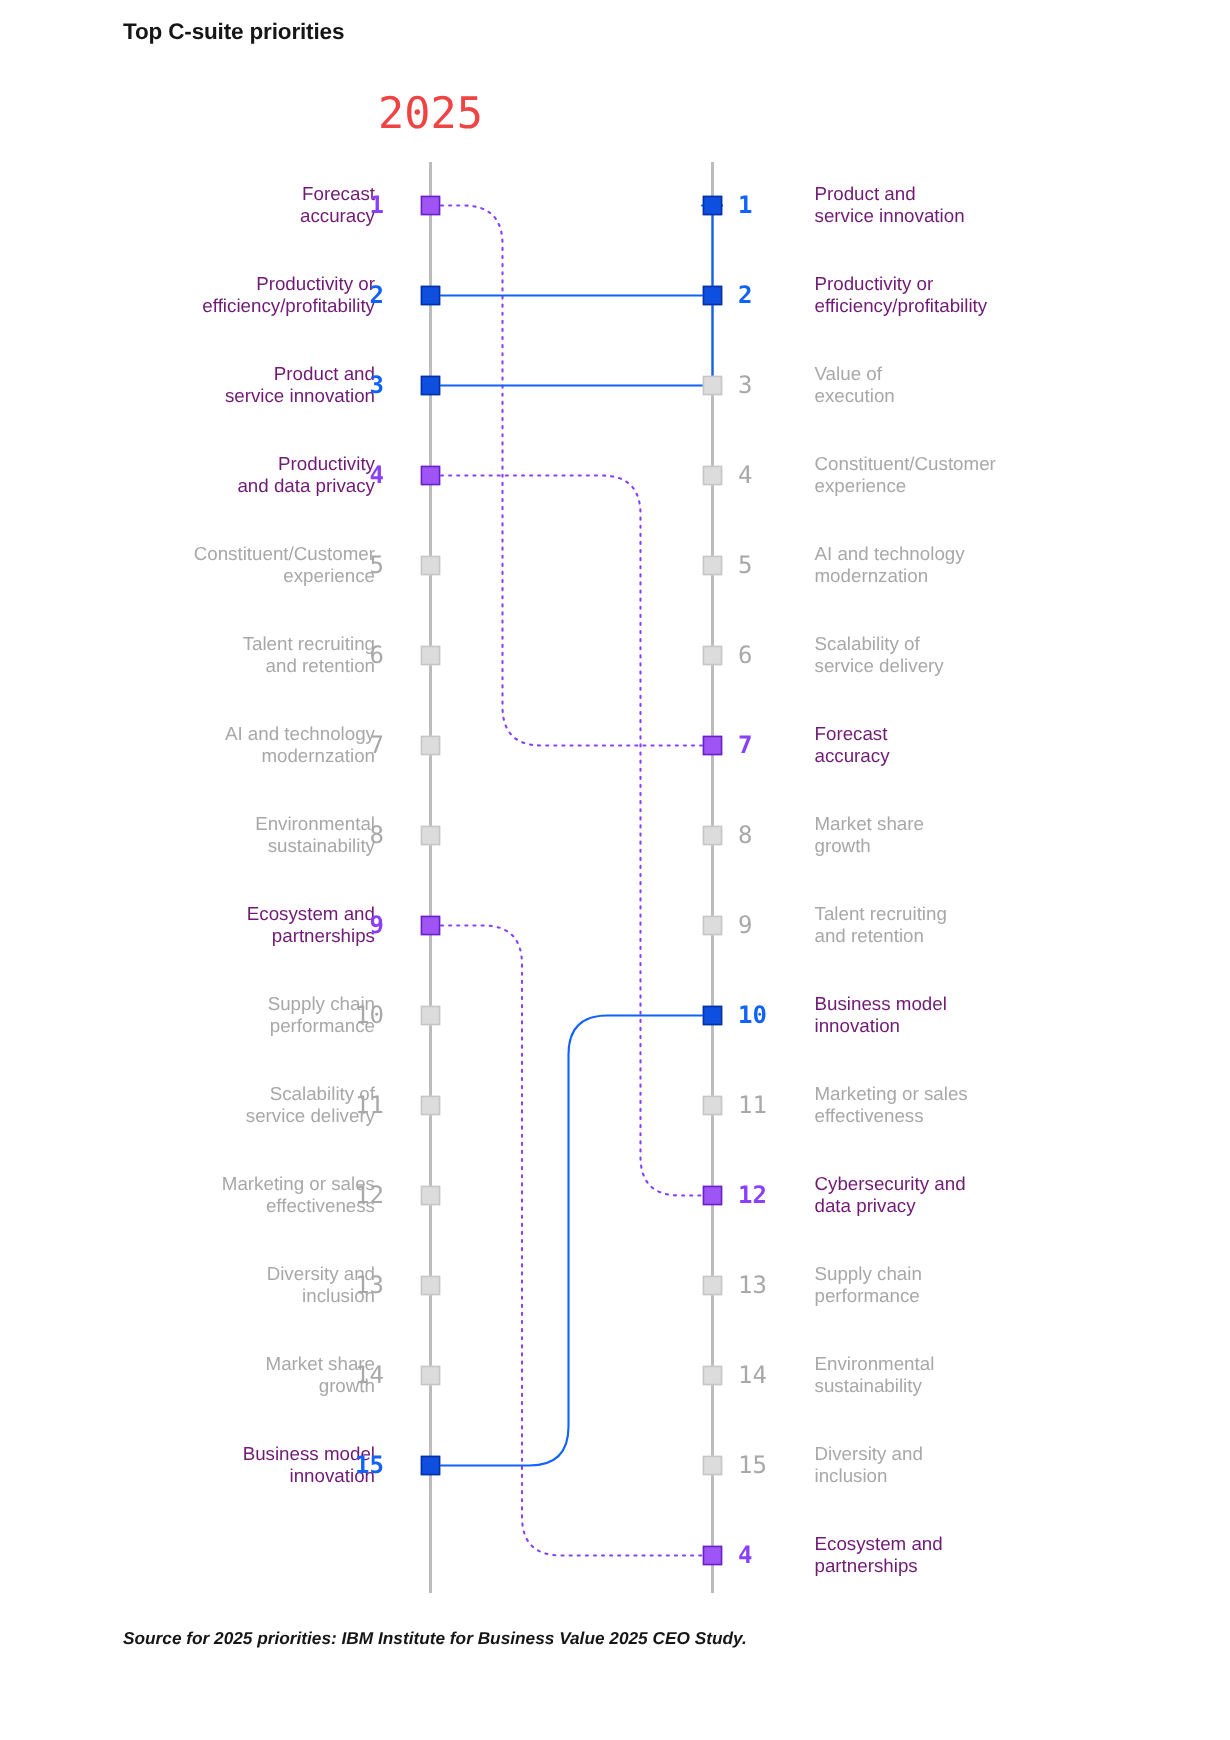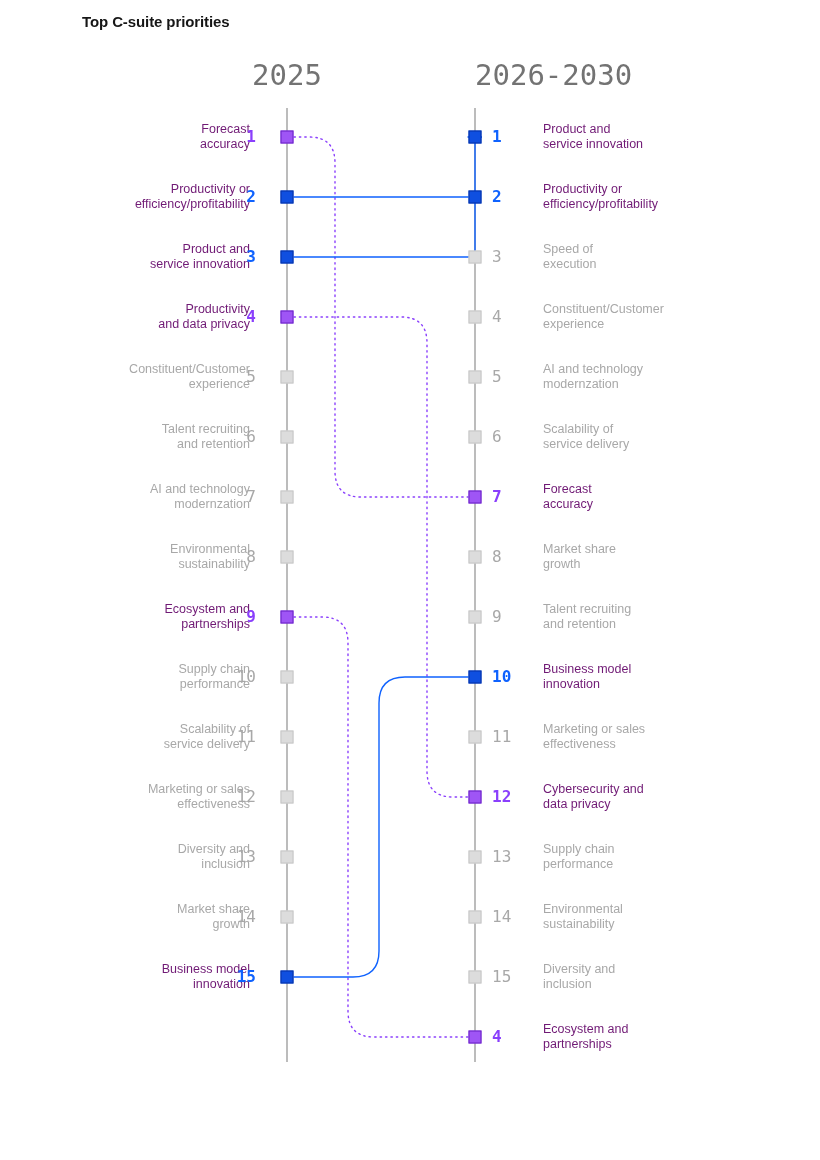--- a/index.html
+++ b/index.html
@@ -37,21 +37,21 @@
   }
 
   
   .col-header {
     position: absolute;
     top: 58px;
     font-family: "DejaVu Sans Mono", monospace;
     font-size: 29px;
     font-weight: 400;
     letter-spacing: 0px;
-    color: #737373;
+    color: #ef4444;
     white-space: nowrap;
   }
   .col-header.left  { left: 287px; transform: translateX(-50%); }
   .col-header.right { left: 475px; transform: translateX(0%); }
 
   
   #links-layer {
     position: absolute;
     left: 0; top: 0;
     width: 820px;
@@ -140,21 +140,20 @@
   }
 </style>
 </head>
 <body>
 
 <div id="chart-root">
 
   <div class="chart-title">Top C-suite priorities</div>
 
   <div class="col-header left">2025</div>
-  <div class="col-header right">2026-2030</div>
 
   <div class="spine left"></div>
   <div class="spine right"></div>
 
   <svg id="links-layer" width="820" height="1160" viewBox="0 0 820 1160" xmlns="http://www.w3.org/2000/svg">
       <path d="M 294 137 L 309 137 Q 335 137 335 163 L 335 471 Q 335 497 361 497 L 468 497" fill="none" stroke="#8a3ffc" stroke-width="1.4" stroke-linecap="round" stroke-dasharray="1.4 4"></path>
       <path d="M 294 197 L 468 197" fill="none" stroke="#0f62fe" stroke-width="1.4" stroke-linecap="round"></path>
       <path d="M 294 257 L 468 257 Q 475 257 475 250 L 475 144 Q 475 137 482 137 L 468 137" fill="none" stroke="#0f62fe" stroke-width="1.4" stroke-linecap="round"></path>
       <path d="M 294 317 L 401 317 Q 427 317 427 343 L 427 771 Q 427 797 453 797 L 468 797" fill="none" stroke="#8a3ffc" stroke-width="1.4" stroke-linecap="round" stroke-dasharray="1.4 4"></path>
       <path d="M 294 617 L 322 617 Q 348 617 348 643 L 348 1011 Q 348 1037 374 1037 L 468 1037" fill="none" stroke="#8a3ffc" stroke-width="1.4" stroke-linecap="round" stroke-dasharray="1.4 4"></path>
@@ -258,21 +257,21 @@
         <div class="rank right blue">1</div>
         <div class="node right blue" style="top: 0px;"></div>
       </div>
       <div class="row" style="top: 197px;">
         <div class="label right active">Productivity or
 efficiency/profitability</div>
         <div class="rank right blue">2</div>
         <div class="node right blue" style="top: 0px;"></div>
       </div>
       <div class="row" style="top: 257px;">
-        <div class="label right dim">Speed of
+        <div class="label right dim">Value of
 execution</div>
         <div class="rank right dim">3</div>
         <div class="node right dim" style="top: 0px;"></div>
       </div>
       <div class="row" style="top: 317px;">
         <div class="label right dim">Constituent/Customer
 experience</div>
         <div class="rank right dim">4</div>
         <div class="node right dim" style="top: 0px;"></div>
       </div>
@@ -343,14 +342,15 @@
         <div class="node right dim" style="top: 0px;"></div>
       </div>
       <div class="row" style="top: 1037px;">
         <div class="label right active">Ecosystem and
 partnerships</div>
         <div class="rank right purple">4</div>
         <div class="node right purple" style="top: 0px;"></div>
       </div>
     </div>
 
+  <div class="source-note">Source for 2025 priorities: IBM Institute for Business Value 2025 CEO Study.</div>
 
 </div>
 
 </body></html>

